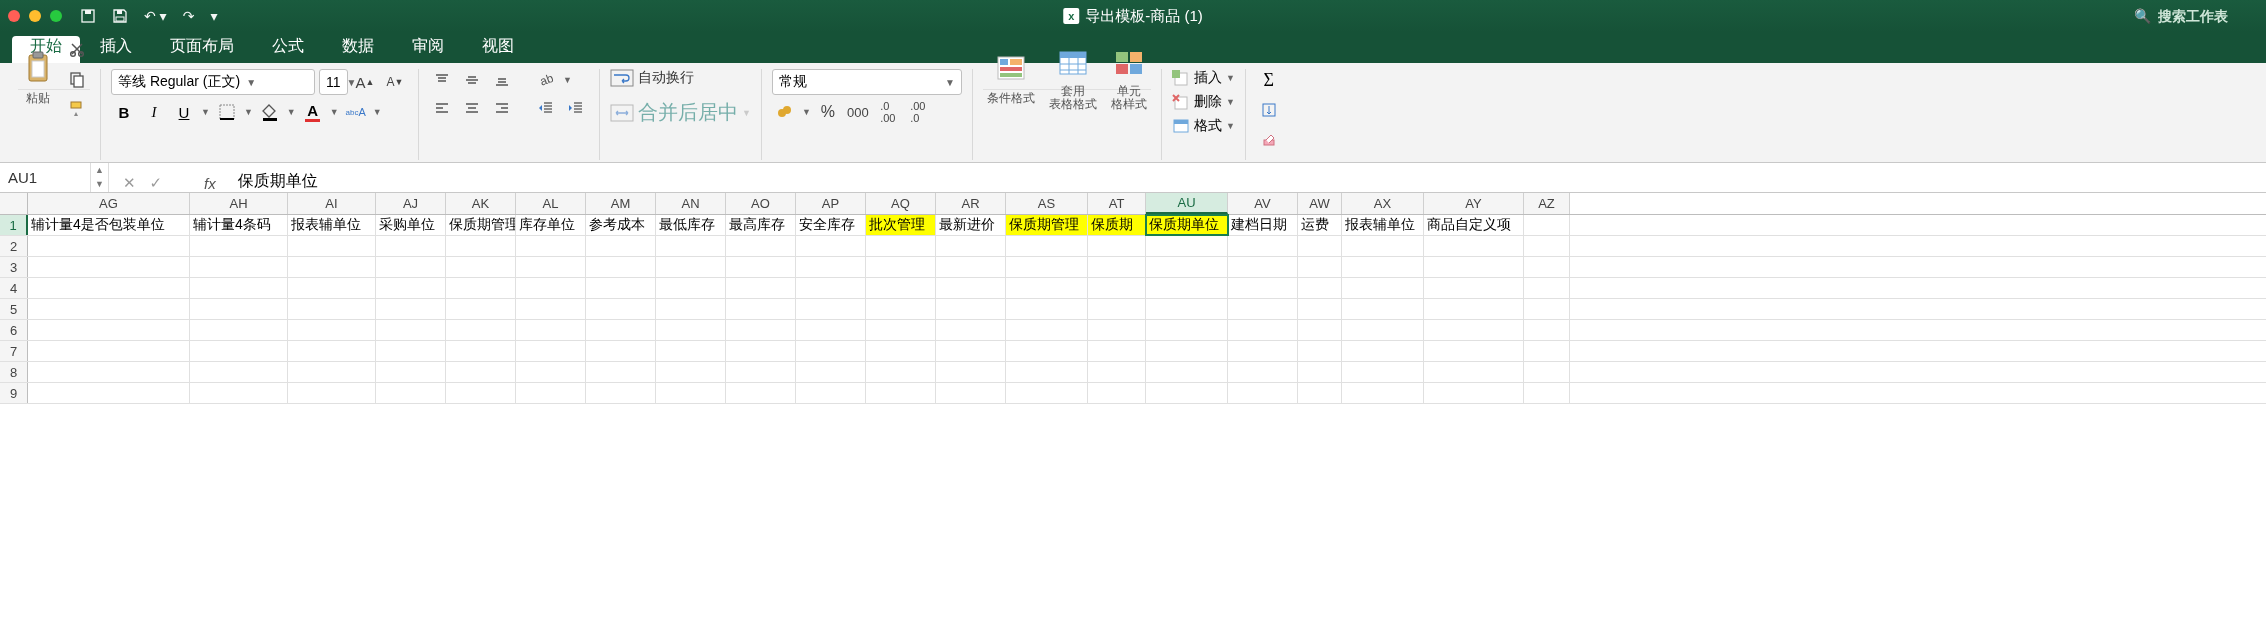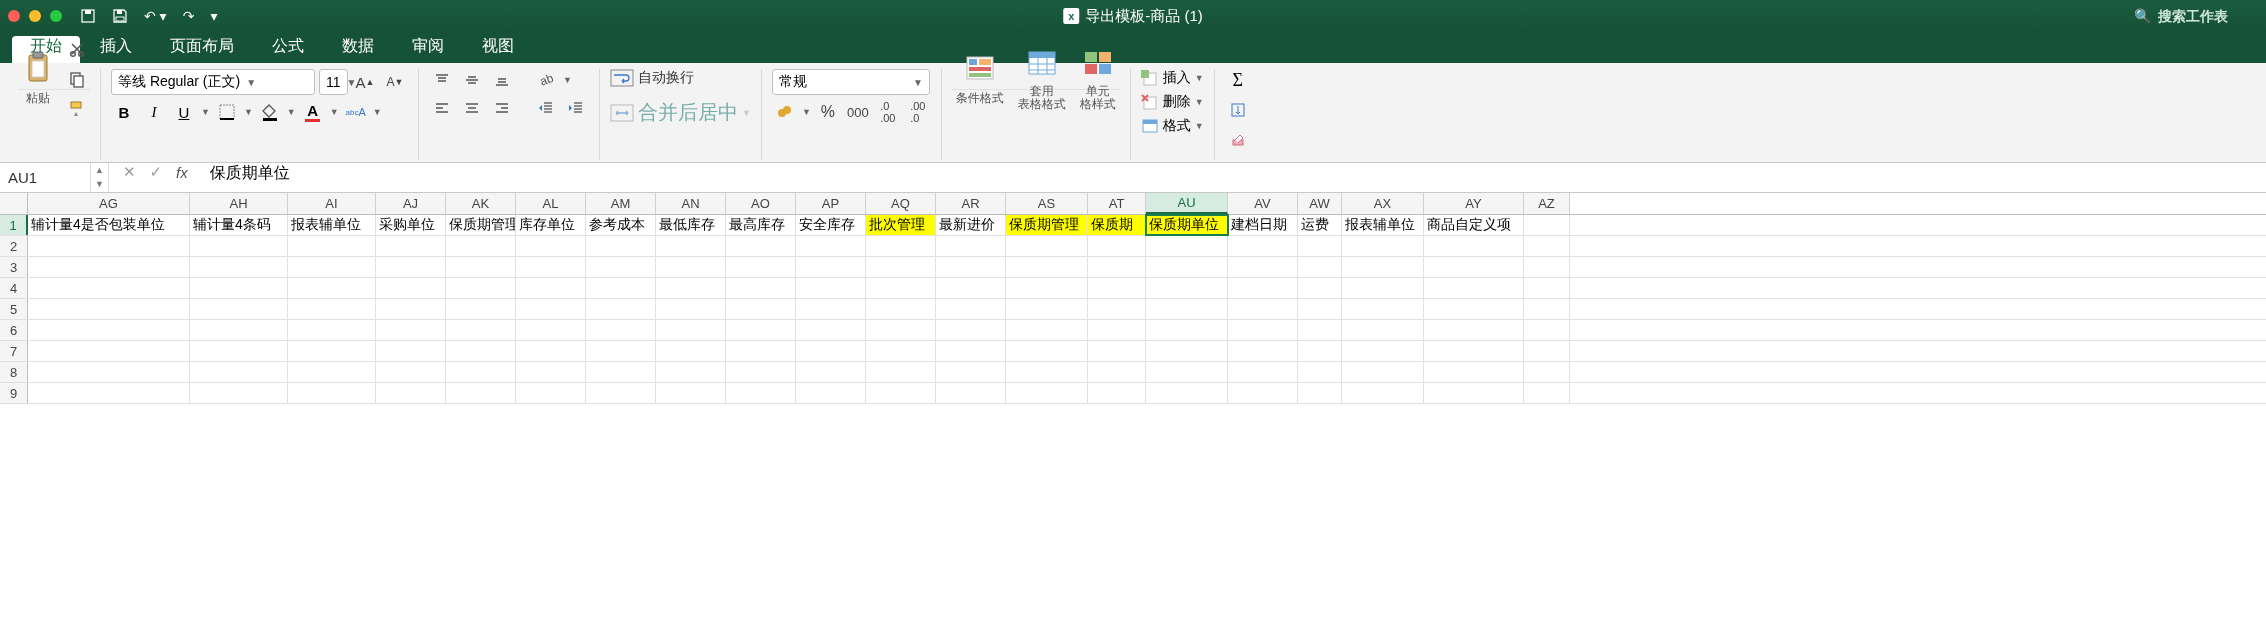--- a/index.html
+++ b/index.html
@@ -34,26 +34,26 @@
   .smbtn { width: 26px; height: 22px; display: flex; align-items: center; justify-content: center; border: 1px solid transparent; border-radius: 3px; }
   .dd { border: 1px solid #c0c0c0; background: #fff; height: 26px; display: flex; align-items: center; padding: 0 6px; font-size: 14px; border-radius: 3px; }
   .dd .car { margin-left: 6px; font-size: 10px; color: #666; }
   .group-inner { display: flex; flex-direction: column; gap: 6px; }
   .row2 { display: flex; align-items: center; gap: 4px; }
   svg { display: block; }
   .hl-yellow { background: #ffff00; }
   .underline-red { border-bottom: 3px solid #e03030; display: inline-block; padding: 0 2px; }
 
   
-  .fbar { display: flex; align-items: flex-start; height: 30px; border-bottom: 1px solid #c8c8c8; background: #fff; }
+  .fbar { display: flex; align-items: flex-end; height: 30px; border-bottom: 1px solid #c8c8c8; background: #fff; }
   .namebox { width: 90px; padding: 0 8px; font-size: 15px; color: #333; display:flex; align-items:center; height:100%; }
   .stepper { display:flex; flex-direction:column; border-left:1px solid #ddd; border-right:1px solid #ddd; height:100%; }
   .stepper span { font-size:9px; color:#777; padding:0 4px; line-height:14px; }
   .fctrl { display:flex; align-items:center; gap:14px; padding:0 14px; color:#9a9a9a; font-size:15px; }
-  .fctrl .fx { font-style: italic; color:#555; }
+  .fctrl .fx { font-style: italic; color:#555;margin-left:28px; }
   .finput { flex:1; padding:0 8px; font-size:16px; color:#000; }
 
   
   .grid { position: relative; }
   .colhdrs { display: flex; height: 22px; border-bottom: 1px solid #bdbdbd; }
   .corner { width: 28px; border-right: 1px solid #bdbdbd; background: #f5f5f5; }
   .ch { border-right: 1px solid #d0d0d0; background: #f5f5f5; display: flex; align-items: center; justify-content: center; font-size: 13px; color: #444; }
   .ch.sel { background: #d6ece0; color:#1a6b44; border-bottom:2px solid #1a6b44; }
   .rows { }
   .row { display: flex; height: 21px; border-bottom: 1px solid #e0e0e0; }
@@ -303,21 +303,21 @@
             <path d="M6 9h12M6 9l2-2m-2 2l2 2M18 9l-2-2m2 2l-2 2" fill="none" stroke="#3a78c8" stroke-width="1.3"></path>
           </svg>
         <span style="font-size:20px;color:#0f766e">合并后居中</span>
         <span style="font-size:9px;color:#aaa">▼</span>
       </div>
     </div>
   </div>
 
   <div class="group">
     <div class="group-inner">
-      <div class="dd" style="width:158px">
+      <div class="dd" style="width:190px">
           <span>常规</span>
           <span class="car" style="margin-left:auto">▼</span>
         </div>
       <div class="row2">
         <span class="smbtn">
             <svg width="18" height="18">
               <g fill="#e0a830">
                 <circle cx="6" cy="10" r="4"></circle>
                 <circle cx="11" cy="7" r="4"></circle>
               </g>

